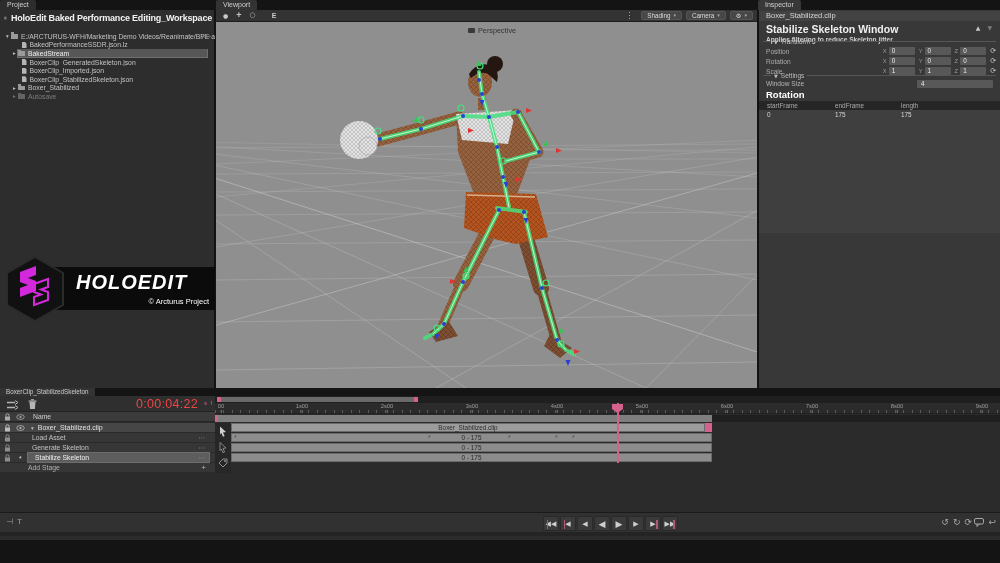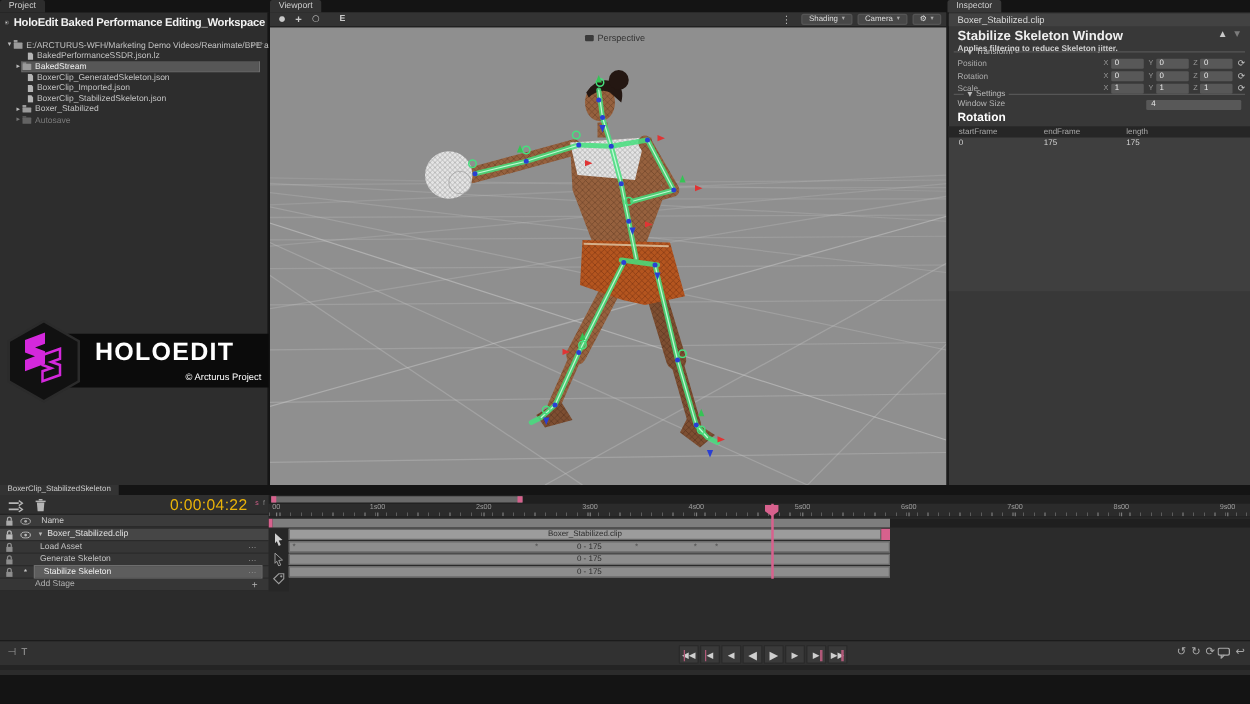--- a/index.html
+++ b/index.html
@@ -79,21 +79,21 @@
   .itrow span { font-size:6.4px; color:#d6d6d6; line-height:9px; }
 
   
   #timeline { left:0; top:388px; width:1000px; height:152px; background:#2b2b2b; }
   .tl-tabstrip { position:absolute; left:0; top:0; width:1000px; height:8px; background:#141414; }
   .tl-tab { position:absolute; left:0; top:0; height:8px; line-height:8px; background:#333; color:#ccc;
             font-size:6.3px; padding:0 6px; }
   .tl-toolbar { position:absolute; left:0; top:8px; width:215px; height:16px; background:#2f2f2f;
                 border-bottom:1px solid #232323; }
   .tl-ticons { position:absolute; left:6px; top:3px; display:flex; gap:9px; align-items:center; }
-  .timecode { position:absolute; right:17px; top:1px; font-size:12.5px; color:#eab308; letter-spacing:0.3px;margin-left:20px; }
+  .timecode { position:absolute; right:17px; top:1px; font-size:12.5px; color:#ef4444; letter-spacing:0.3px;margin-left:20px; }
   .tcunits { position:absolute; right:3px; top:4px; font-size:5.5px; }
   .tcunits .s { color:#d7618d; } .tcunits .f { color:#8a8a8a; margin-left:2px; }
   .tl-header { position:absolute; left:0; top:24px; width:215px; height:10px; background:#3b3b3b;
                border-bottom:1px solid #262626; display:flex; align-items:center; }
   .tl-header .nm { font-size:6.8px; color:#cfcfcf; margin-left:8px; }
   .trk { position:absolute; left:0; width:215px; height:10px; border-bottom:1px solid #2a2a2a;
          display:flex; align-items:center; background:#363636; }
   .trk .lbl { font-size:6.8px; color:#c3c3c3; white-space:nowrap; }
   .trk .dots { position:absolute; right:9px; font-size:6.5px; color:#8f8f8f; letter-spacing:1px; }
   .trk .plus { position:absolute; right:9px; font-size:8px; color:#b5b5b5; }
@@ -138,21 +138,21 @@
   .tbtn { position:relative; width:16px; height:15px; background:#3a3a3a; border:1px solid #2a2a2a; border-radius:1px;
           color:#cfcfcf; font-size:7px; display:flex; align-items:center; justify-content:center; }
   .kb { position:absolute; top:3px; width:1.5px; height:9px; background:#b05878; }
   .kb.l { left:2.5px; } .kb.r { right:2.5px; }
   .rtg { position:absolute; right:28px; top:4px; display:flex; gap:4px; color:#a8a8a8; font-size:9px; }
   .rtg2 { position:absolute; right:4px; top:4px; display:flex; gap:4px; align-items:center; color:#a8a8a8; font-size:9px; }
 
   
   #logo { left:2px; top:256px; width:213px; height:66px; z-index:6; }
   .banner { position:absolute; left:52px; top:11px; right:0; height:43px; background:#0b0b0b; }
-  .banner .bt { position:absolute; left:22px; top:4px; font-size:20px; font-weight:800; color:#fff; letter-spacing:1px; }
+  .banner .bt { position:absolute; left:22px; top:4px; font-size:20px; font-weight:800; color:#fff; letter-spacing:1px;font-style:italic; }
   .banner .bs { position:absolute; right:6px; bottom:4px; font-size:7.5px; color:#fff; }
   #footer { left:0; top:540px; width:1000px; height:23px; background:#0e0e0e; display:flex;
             align-items:center; justify-content:center; font-size:12.5px; color:#f2f2f2; letter-spacing:0.8px; }
 </style>
 </head>
 <body>
 
 <div id="app">
 
   <span class="tab tp">Project</span>

